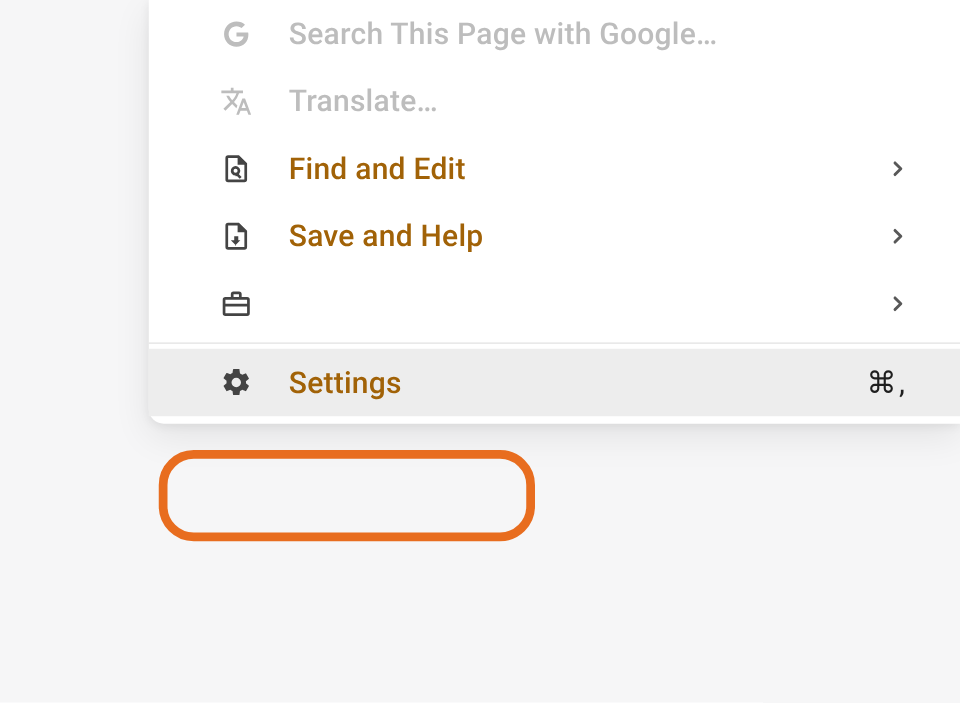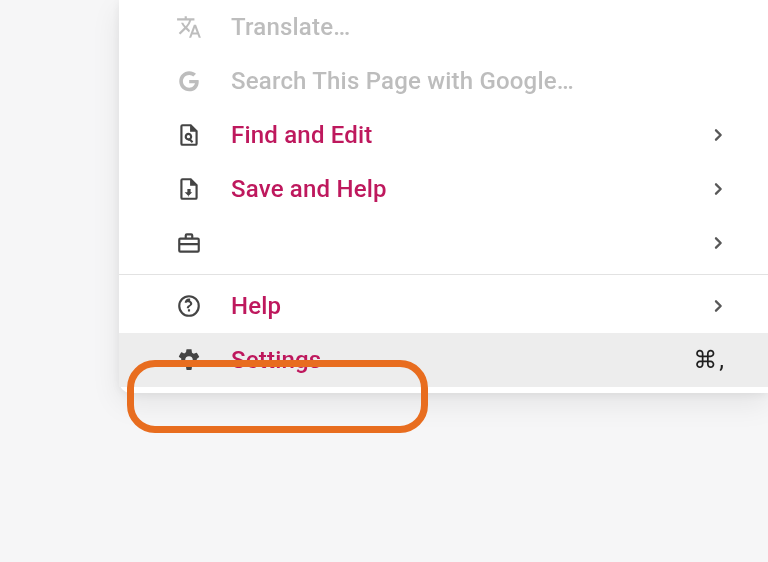--- a/index.html
+++ b/index.html
@@ -39,21 +39,21 @@
       height: 28px;
       margin-right: 28px;
       display: flex;
       align-items: center;
       justify-content: center;
       color: #444;
       flex-shrink: 0;
     }
     .menu-item.disabled .icon { color: #bdbdbd; }
     .menu-item .label {
-      color: #be185d;
+      color: #a16207;
       font-weight: 500;
       letter-spacing: 0.2px;
     }
     .menu-item.disabled .label { color: #bdbdbd; }
     .menu-item .chevron {
       margin-left: auto;
       color: #585858;
       position: absolute;
       right: 42px;
       top: 50%;
@@ -87,33 +87,33 @@
     svg { display: block; }
   </style>
 </head>
 <body>
 
 <div class="menu-panel">
 
   <div class="menu-item disabled">
     <span class="icon">
       <svg width="26" height="26" viewBox="0 0 24 24">
-          <path fill="currentColor" d="M12.87 15.07l-2.54-2.51.03-.03A17.52 17.52 0 0 0 14.07 6H17V4h-7V2H8v2H1v2h11.17C11.5 7.92 10.44 9.75 9 11.35 8.07 10.32 7.3 9.19 6.69 8H4.62c.73 1.63 1.73 3.17 2.98 4.56l-5.09 5.02L4 19l5-5 3.11 3.11.76-2.04zM18.5 10h-2L12 22h2l1.12-3h4.75L21 22h2l-4.5-12zm-2.62 7l1.62-4.33L19.12 17h-3.24z"></path>
+          <path fill="currentColor" d="M21.35 11.1h-9.18v2.98h5.3c-.23 1.4-1.7 4.1-5.3 4.1-3.19 0-5.8-2.64-5.8-5.9s2.61-5.9 5.8-5.9c1.82 0 3.04.77 3.74 1.44l2.55-2.46C16.8 3.9 14.77 3 12.17 3 7.12 3 3 7.03 3 12.28s4.12 9.28 9.17 9.28c5.29 0 8.8-3.72 8.8-8.96 0-.6-.07-1.06-.17-1.5z"></path>
         </svg>
     </span>
-    <span class="label">Translate…</span>
+    <span class="label">Search This Page with Google…</span>
   </div>
 
   <div class="menu-item disabled">
     <span class="icon">
       <svg width="26" height="26" viewBox="0 0 24 24">
-          <path fill="currentColor" d="M21.35 11.1h-9.18v2.98h5.3c-.23 1.4-1.7 4.1-5.3 4.1-3.19 0-5.8-2.64-5.8-5.9s2.61-5.9 5.8-5.9c1.82 0 3.04.77 3.74 1.44l2.55-2.46C16.8 3.9 14.77 3 12.17 3 7.12 3 3 7.03 3 12.28s4.12 9.28 9.17 9.28c5.29 0 8.8-3.72 8.8-8.96 0-.6-.07-1.06-.17-1.5z"></path>
+          <path fill="currentColor" d="M12.87 15.07l-2.54-2.51.03-.03A17.52 17.52 0 0 0 14.07 6H17V4h-7V2H8v2H1v2h11.17C11.5 7.92 10.44 9.75 9 11.35 8.07 10.32 7.3 9.19 6.69 8H4.62c.73 1.63 1.73 3.17 2.98 4.56l-5.09 5.02L4 19l5-5 3.11 3.11.76-2.04zM18.5 10h-2L12 22h2l1.12-3h4.75L21 22h2l-4.5-12zm-2.62 7l1.62-4.33L19.12 17h-3.24z"></path>
         </svg>
     </span>
-    <span class="label">Search This Page with Google…</span>
+    <span class="label">Translate…</span>
   </div>
 
   <div class="menu-item">
     <span class="icon">
       <svg width="26" height="26" viewBox="0 0 24 24">
           <path fill="currentColor" d="M14 2H6a2 2 0 0 0-2 2v16a2 2 0 0 0 2 2h12a2 2 0 0 0 2-2V8l-6-6zm4 18H6V4h7v5h5v11zm-6.5-3a3.5 3.5 0 1 1 2.45-1.02l2.04 2.04-1.41 1.41-2.04-2.04c-.32.13-.67.2-1.04.2zm0-5a1.5 1.5 0 1 0 0 3 1.5 1.5 0 0 0 0-3z"></path>
         </svg>
     </span>
     <span class="label">Find and Edit</span>
     <span class="chevron">
@@ -145,33 +145,20 @@
     </span>
     <span class="chevron">
       <svg width="16" height="16" viewBox="0 0 24 24">
           <path fill="none" stroke="currentColor" stroke-width="3.5" stroke-linecap="round" stroke-linejoin="round" d="M9 5l7 7-7 7"></path>
         </svg>
     </span>
   </div>
 
   <div class="separator"></div>
 
-  <div class="menu-item">
-    <span class="icon">
-      <svg width="26" height="26" viewBox="0 0 24 24">
-          <path fill="currentColor" d="M12 2a10 10 0 1 0 0 20 10 10 0 0 0 0-20zm0 18a8 8 0 1 1 0-16 8 8 0 0 1 0 16zm-1-5h2v2h-2v-2zm2.07-7.75c1.1.39 1.93 1.47 1.93 2.75 0 2-3 2.25-3 4h-2c0-2.75 3-2.5 3-4 0-.83-.67-1.5-1.5-1.5S10 8.17 10 9H8c0-2.21 1.79-4 4-4 .37 0 .72.05 1.07.25z"></path>
-        </svg>
-    </span>
-    <span class="label">Help</span>
-    <span class="chevron">
-      <svg width="16" height="16" viewBox="0 0 24 24">
-          <path fill="none" stroke="currentColor" stroke-width="3.5" stroke-linecap="round" stroke-linejoin="round" d="M9 5l7 7-7 7"></path>
-        </svg>
-    </span>
-  </div>
 
   <div class="menu-item hovered">
     <span class="icon">
       <svg width="26" height="26" viewBox="0 0 24 24">
           <path fill="currentColor" d="M19.14 12.94a7.07 7.07 0 0 0 .05-.94 7.07 7.07 0 0 0-.05-.94l2.03-1.58a.5.5 0 0 0 .12-.64l-1.92-3.32a.5.5 0 0 0-.6-.22l-2.39.96a7.22 7.22 0 0 0-1.62-.94l-.36-2.54A.5.5 0 0 0 13.9 2h-3.8a.5.5 0 0 0-.5.42l-.36 2.54c-.58.24-1.12.55-1.62.94l-2.39-.96a.5.5 0 0 0-.6.22L2.71 8.48a.5.5 0 0 0 .12.64l2.03 1.58c-.03.31-.05.63-.05.94s.02.63.05.94l-2.03 1.58a.5.5 0 0 0-.12.64l1.92 3.32a.5.5 0 0 0 .6.22l2.39-.96c.5.39 1.04.7 1.62.94l.36 2.54a.5.5 0 0 0 .5.42h3.8a.5.5 0 0 0 .5-.42l.36-2.54c.58-.24 1.12-.55 1.62-.94l2.39.96a.5.5 0 0 0 .6-.22l1.92-3.32a.5.5 0 0 0-.12-.64l-2.03-1.58zM12 15.5A3.5 3.5 0 1 1 12 8.5a3.5 3.5 0 0 1 0 7z"></path>
         </svg>
     </span>
     <span class="label">Settings</span>
     <span class="shortcut">⌘,</span>
   </div>

